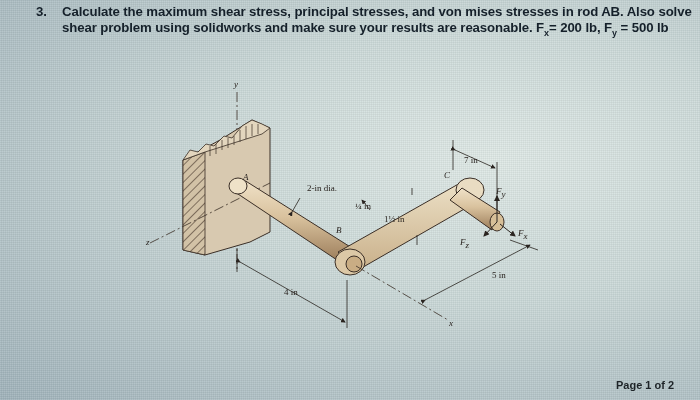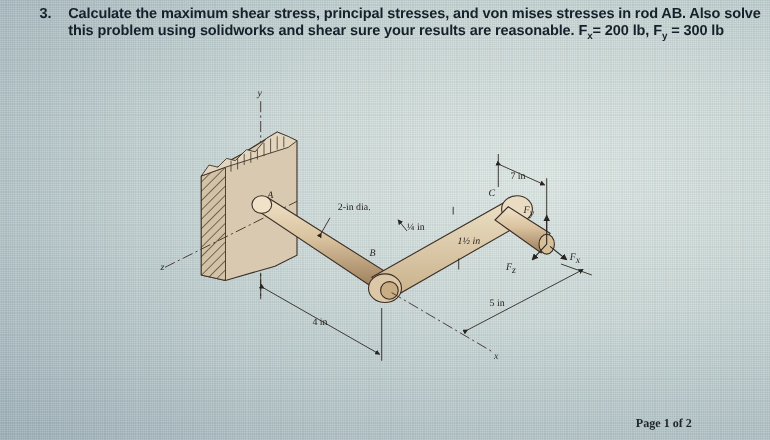--- a/index.html
+++ b/index.html
@@ -24,33 +24,33 @@
   .problem .l1 { top:0; }
   .problem .l2 { top:16px; left:26px; }
   sub { font-size:9px; }
   .figure { position:absolute; left:0; top:0; width:700px; height:400px; }
   .fig-label {
     position:absolute; font-family:"Liberation Serif", serif; font-size:9px; color:#2a2420;
     white-space:nowrap;
   }
   .fig-label.italic { font-style:italic; }
   .page-num {
-    position:absolute; left:578px; top:379px; font-family:Liberation Serif, serif;
+    position:absolute; left:616px; top:379px; font-family:Liberation Sans, sans-serif;
     font-size:11px; font-weight:bold; color:#1e2428;
   }
 </style>
 </head>
 <body>
 
 <div class="grain"></div>
 
 <div class="problem">
   <span class="num">3.</span>
   <span class="line l1">Calculate the maximum shear stress, principal stresses, and von mises stresses in rod AB. Also solve</span>
-  <span class="line l2"><span>this problem using solidworks and shear sure your results are reasonable. F</span><sub>x</sub><span>= 200 lb, F</span><sub>y</sub><span> = 300 lb</span></span>
+  <span class="line l2"><span>shear problem using solidworks and make sure your results are reasonable. F</span><sub>x</sub><span>= 200 lb, F</span><sub>y</sub><span> = 500 lb</span></span>
 </div>
 
 <svg class="figure" viewBox="0 0 700 400" xmlns="http://www.w3.org/2000/svg">
   <defs>
     <linearGradient id="rodGrad" x1="0" y1="0" x2="0" y2="1">
       <stop offset="0" stop-color="#f0e2c8"></stop>
       <stop offset="0.45" stop-color="#d9c29e"></stop>
       <stop offset="1" stop-color="#9c7d5a"></stop>
     </linearGradient>
     <linearGradient id="armGrad" x1="0" y1="0" x2="0" y2="1">
@@ -134,22 +134,22 @@
   </g>
 </svg>
 
 <span class="fig-label italic" style="left:234px;top:79px;">y</span>
 <span class="fig-label italic" style="left:146px;top:237px;">z</span>
 <span class="fig-label italic" style="left:449px;top:318px;">x</span>
 <span class="fig-label italic" style="left:243px;top:172px;">A</span>
 <span class="fig-label italic" style="left:336px;top:225px;">B</span>
 <span class="fig-label italic" style="left:444px;top:170px;">C</span>
 <span class="fig-label" style="left:307px;top:183px;">2-in dia.</span>
-<span class="fig-label" style="left:370px;top:201px;">¼ in</span>
-<span class="fig-label" style="left:416px;top:214px;font-style:italic;">1½ in</span>
+<span class="fig-label" style="left:355px;top:201px;">¼ in</span>
+<span class="fig-label" style="left:384px;top:214px;">1½ in</span>
 <span class="fig-label" style="left:464px;top:155px;">7 in</span>
-<span class="fig-label" style="left:445px;top:270px;">5 in</span>
+<span class="fig-label" style="left:492px;top:270px;">5 in</span>
 <span class="fig-label" style="left:284px;top:287px;">4 in</span>
-<span class="fig-label italic" style="left:476px;top:186px;font-style:italic;"><span>F</span><sub>y</sub></span>
+<span class="fig-label italic" style="left:496px;top:186px;font-style:italic;"><span>F</span><sub>y</sub></span>
 <span class="fig-label italic" style="left:460px;top:237px;text-align:right;"><span>F</span><sub>z</sub></span>
 <span class="fig-label italic" style="left:518px;top:228px;text-align:right;"><span>F</span><sub>x</sub></span>
 
 <div class="page-num">Page 1 of 2</div>
 
 </body></html>

